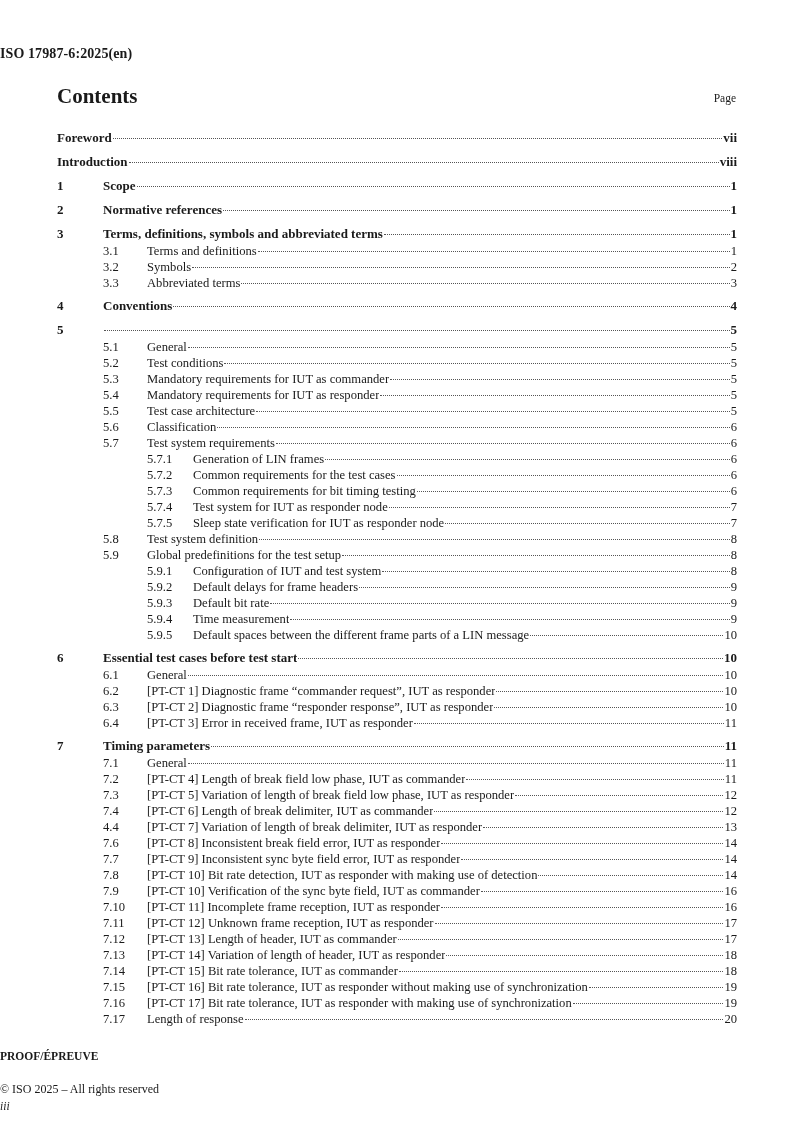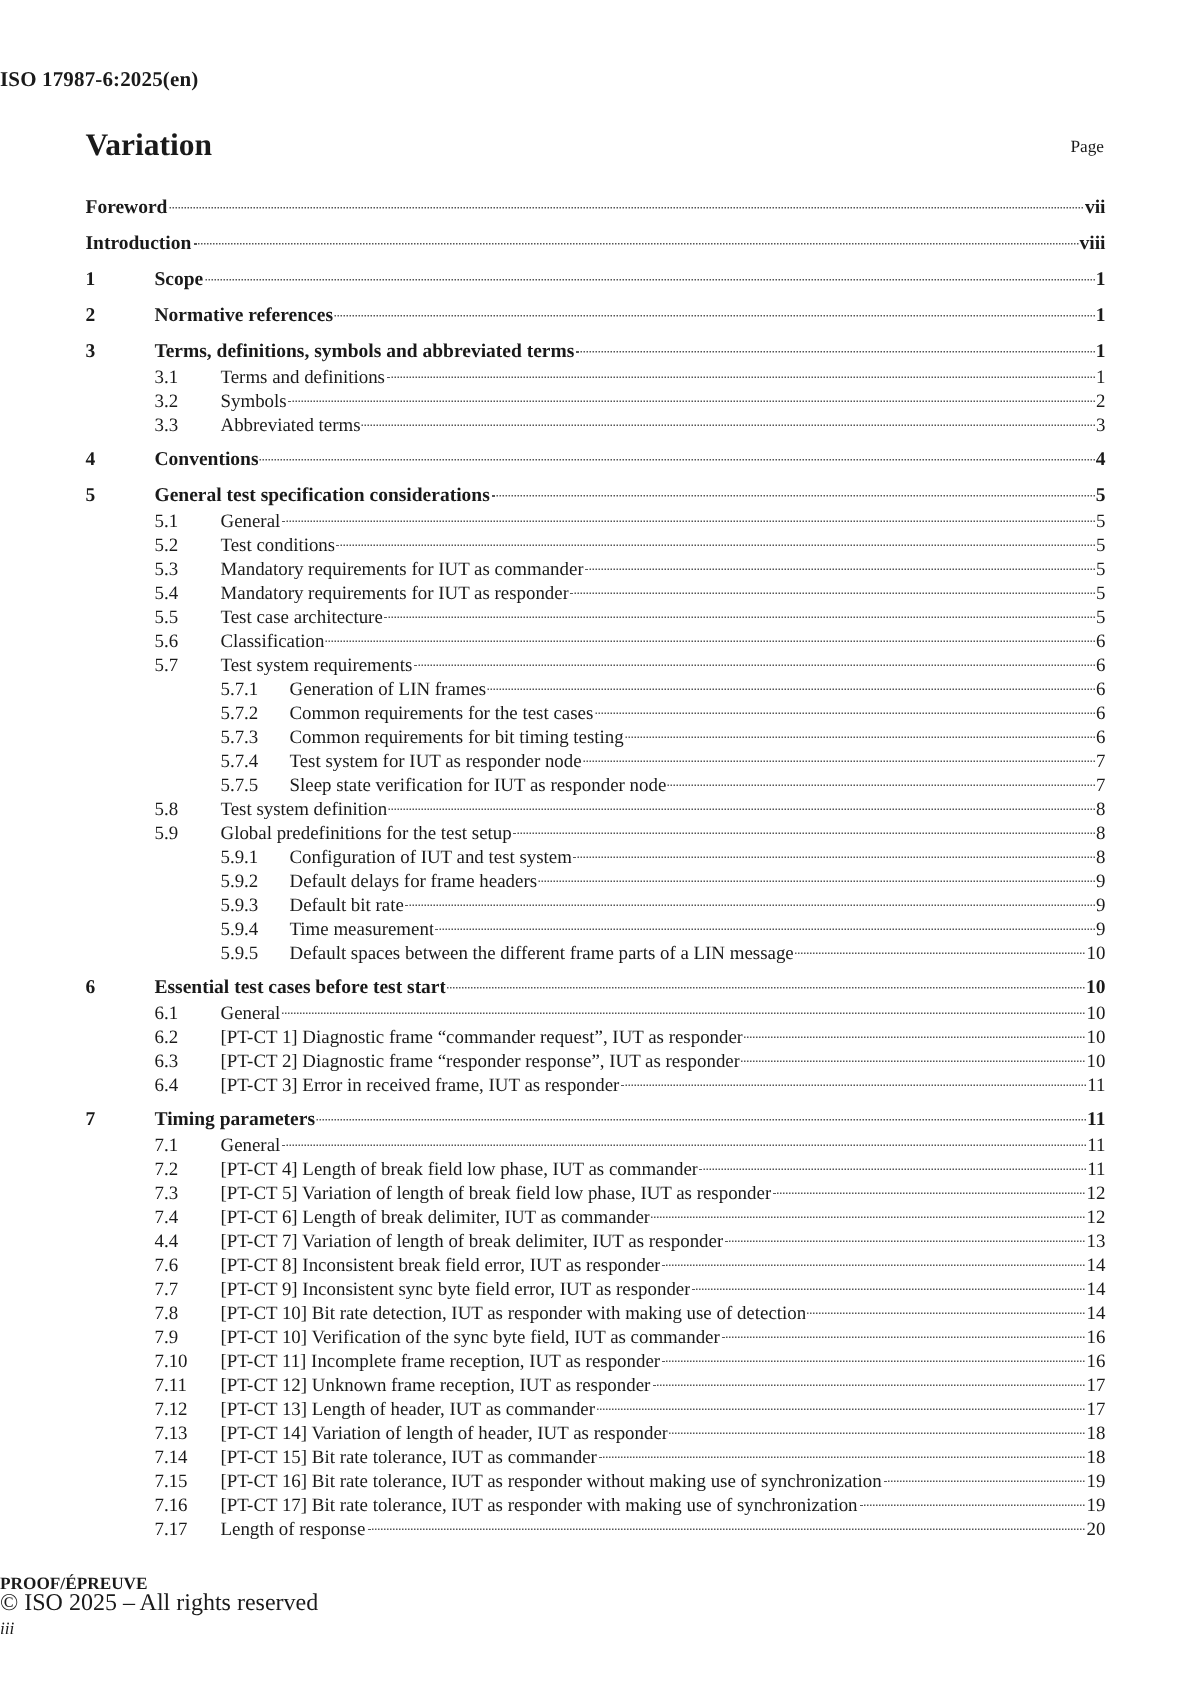--- a/index.html
+++ b/index.html
@@ -16,28 +16,28 @@
   .row.l0.first { margin-top: 0; }
   .num { flex: 0 0 auto; }
   .l0 .num { width: 46px; }
   .l1 .num { margin-left: 46px; width: 44px; }
   .l2 .num { margin-left: 90px; width: 46px; }
   .title { flex: 0 1 auto; overflow: hidden; }
   .leader { flex: 1 1 auto; border-bottom: 1px dotted #555; margin: 0 1px; position: relative; top: -3px; min-width: 6px; }
   .pg { flex: 0 0 auto; text-align: right; }
   .footer { position: absolute; top: 1050px; left: 0; width: 793px; text-align: left; }
   .proof { font-weight: bold; font-size: 11.5px; line-height: 13px; }
-  .copyright { font-size: 16px; line-height: 12px; }
+  .copyright { font-size: 12px; line-height: 12px; margin-top: 20px; }
   .page-num { font-size: 11.5px; line-height: 14px; margin-top: 4px; font-style: italic; }
 </style>
 </head>
 <body>
 
 <div class="doc-header">ISO 17987-6:2025(en)</div>
-<div class="contents-title">Variation</div>
+<div class="contents-title">Contents</div>
 <div class="page-label">Page</div>
 
 <div class="toc" id="toc">
     <div class="row l0 first">
       <span class="title">Foreword</span>
       <span class="leader"></span>
       <span class="pg">vii</span>
     </div>
     <div class="row l0">
       <span class="title">Introduction</span>
@@ -81,21 +81,20 @@
       <span class="pg">3</span>
     </div>
     <div class="row l0">
       <span class="num">4</span>
       <span class="title">Conventions</span>
       <span class="leader"></span>
       <span class="pg">4</span>
     </div>
     <div class="row l0">
       <span class="num">5</span>
-      <span class="title">General test specification considerations</span>
       <span class="leader"></span>
       <span class="pg">5</span>
     </div>
     <div class="row l1">
       <span class="num">5.1</span>
       <span class="title">General</span>
       <span class="leader"></span>
       <span class="pg">5</span>
     </div>
     <div class="row l1">

